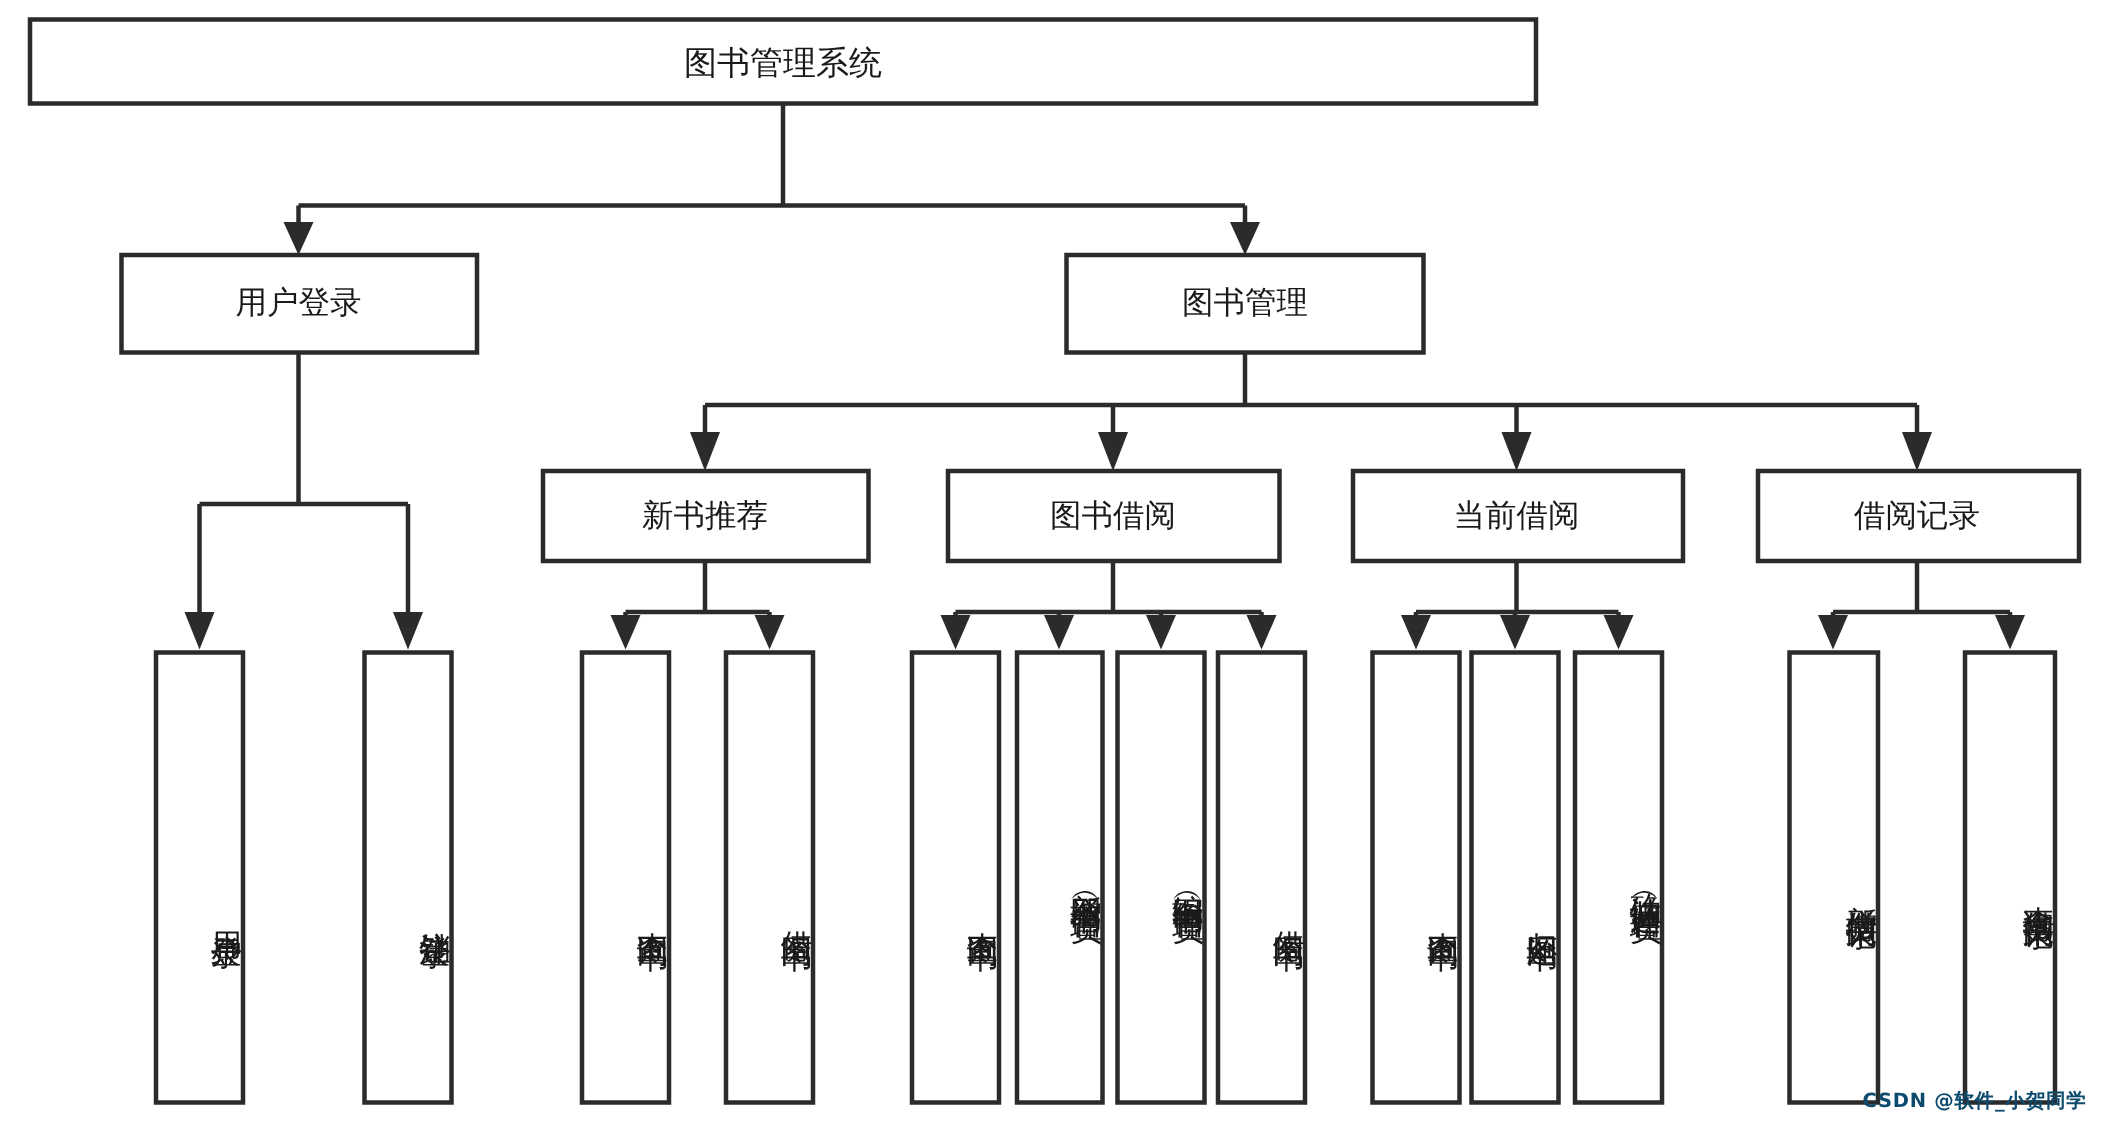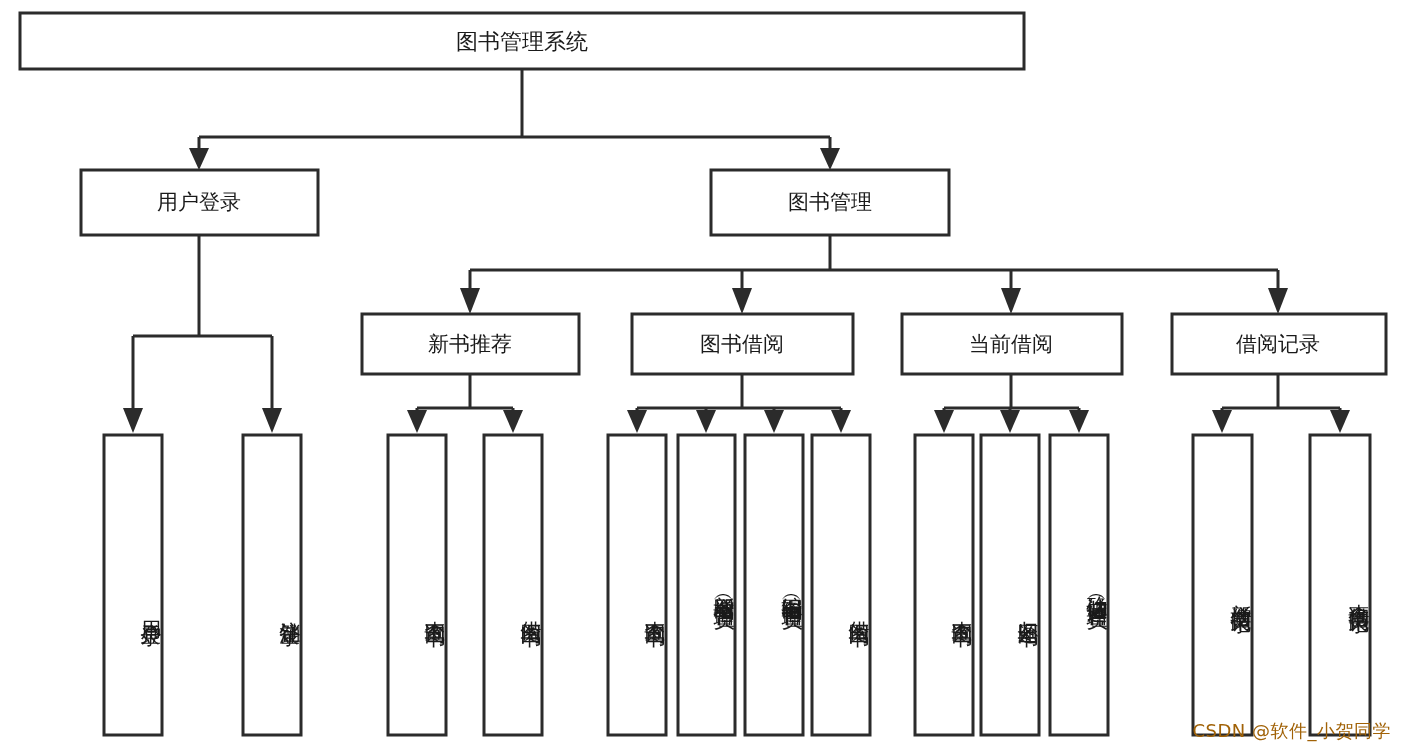--- a/index.html
+++ b/index.html
@@ -32,24 +32,25 @@
     display:flex;
     align-items:flex-start;
     justify-content:center;
     white-space:nowrap;
     pointer-events:none;
   }
   .watermark{
     position:absolute;
     right:14px;bottom:4px;
     font-family:"DejaVu Sans","Liberation Sans",sans-serif;
-    font-size:18px;
-    color:#a16207;
+    font-size:13px;
+    color:#0c4a6e;
     white-space:nowrap;
     letter-spacing:0.5px;
+    font-weight:bold;
   }
 </style>
 </head>
 <body>
 
 <div id="diagram-root">
 
   <svg id="flow" viewBox="0 0 1405 747">
 
     <g>

